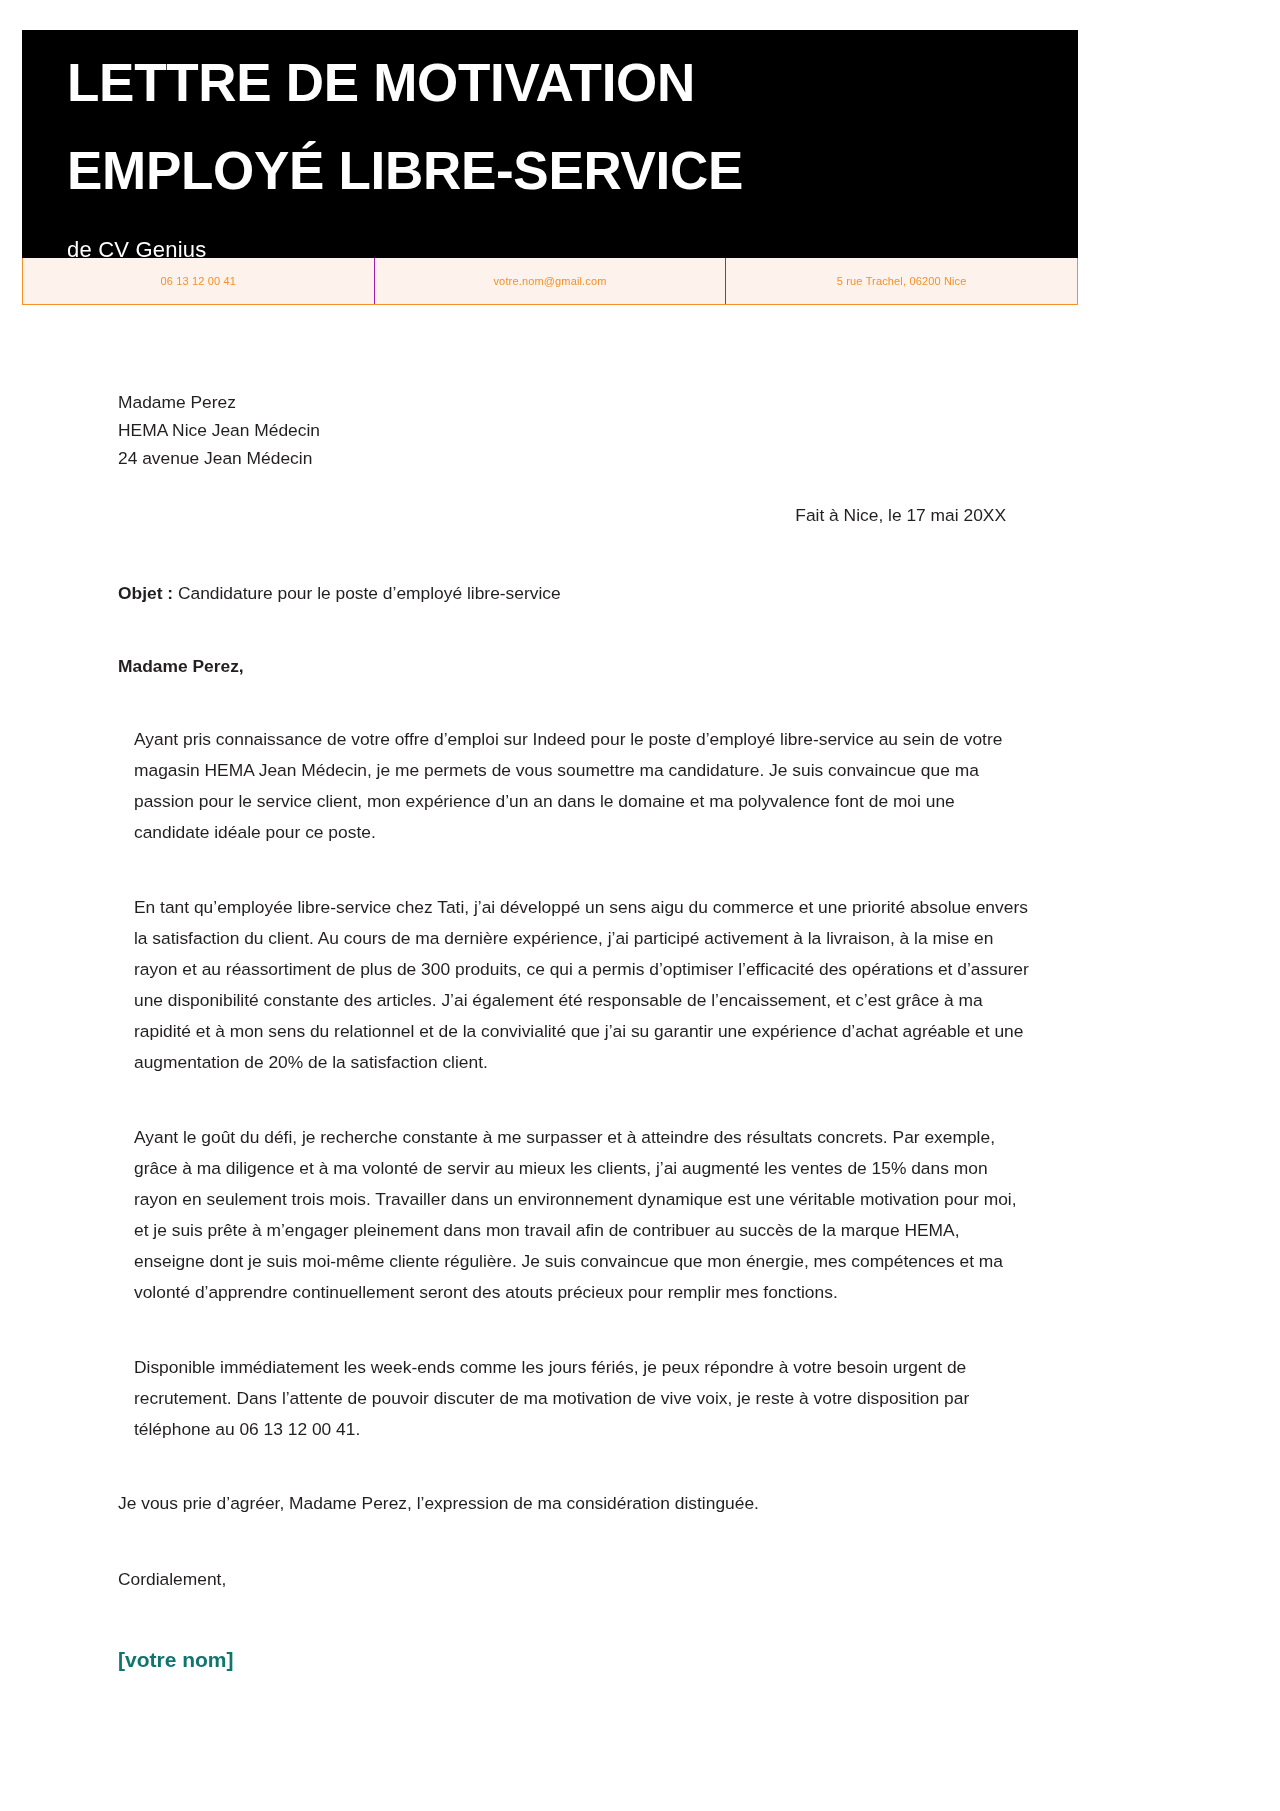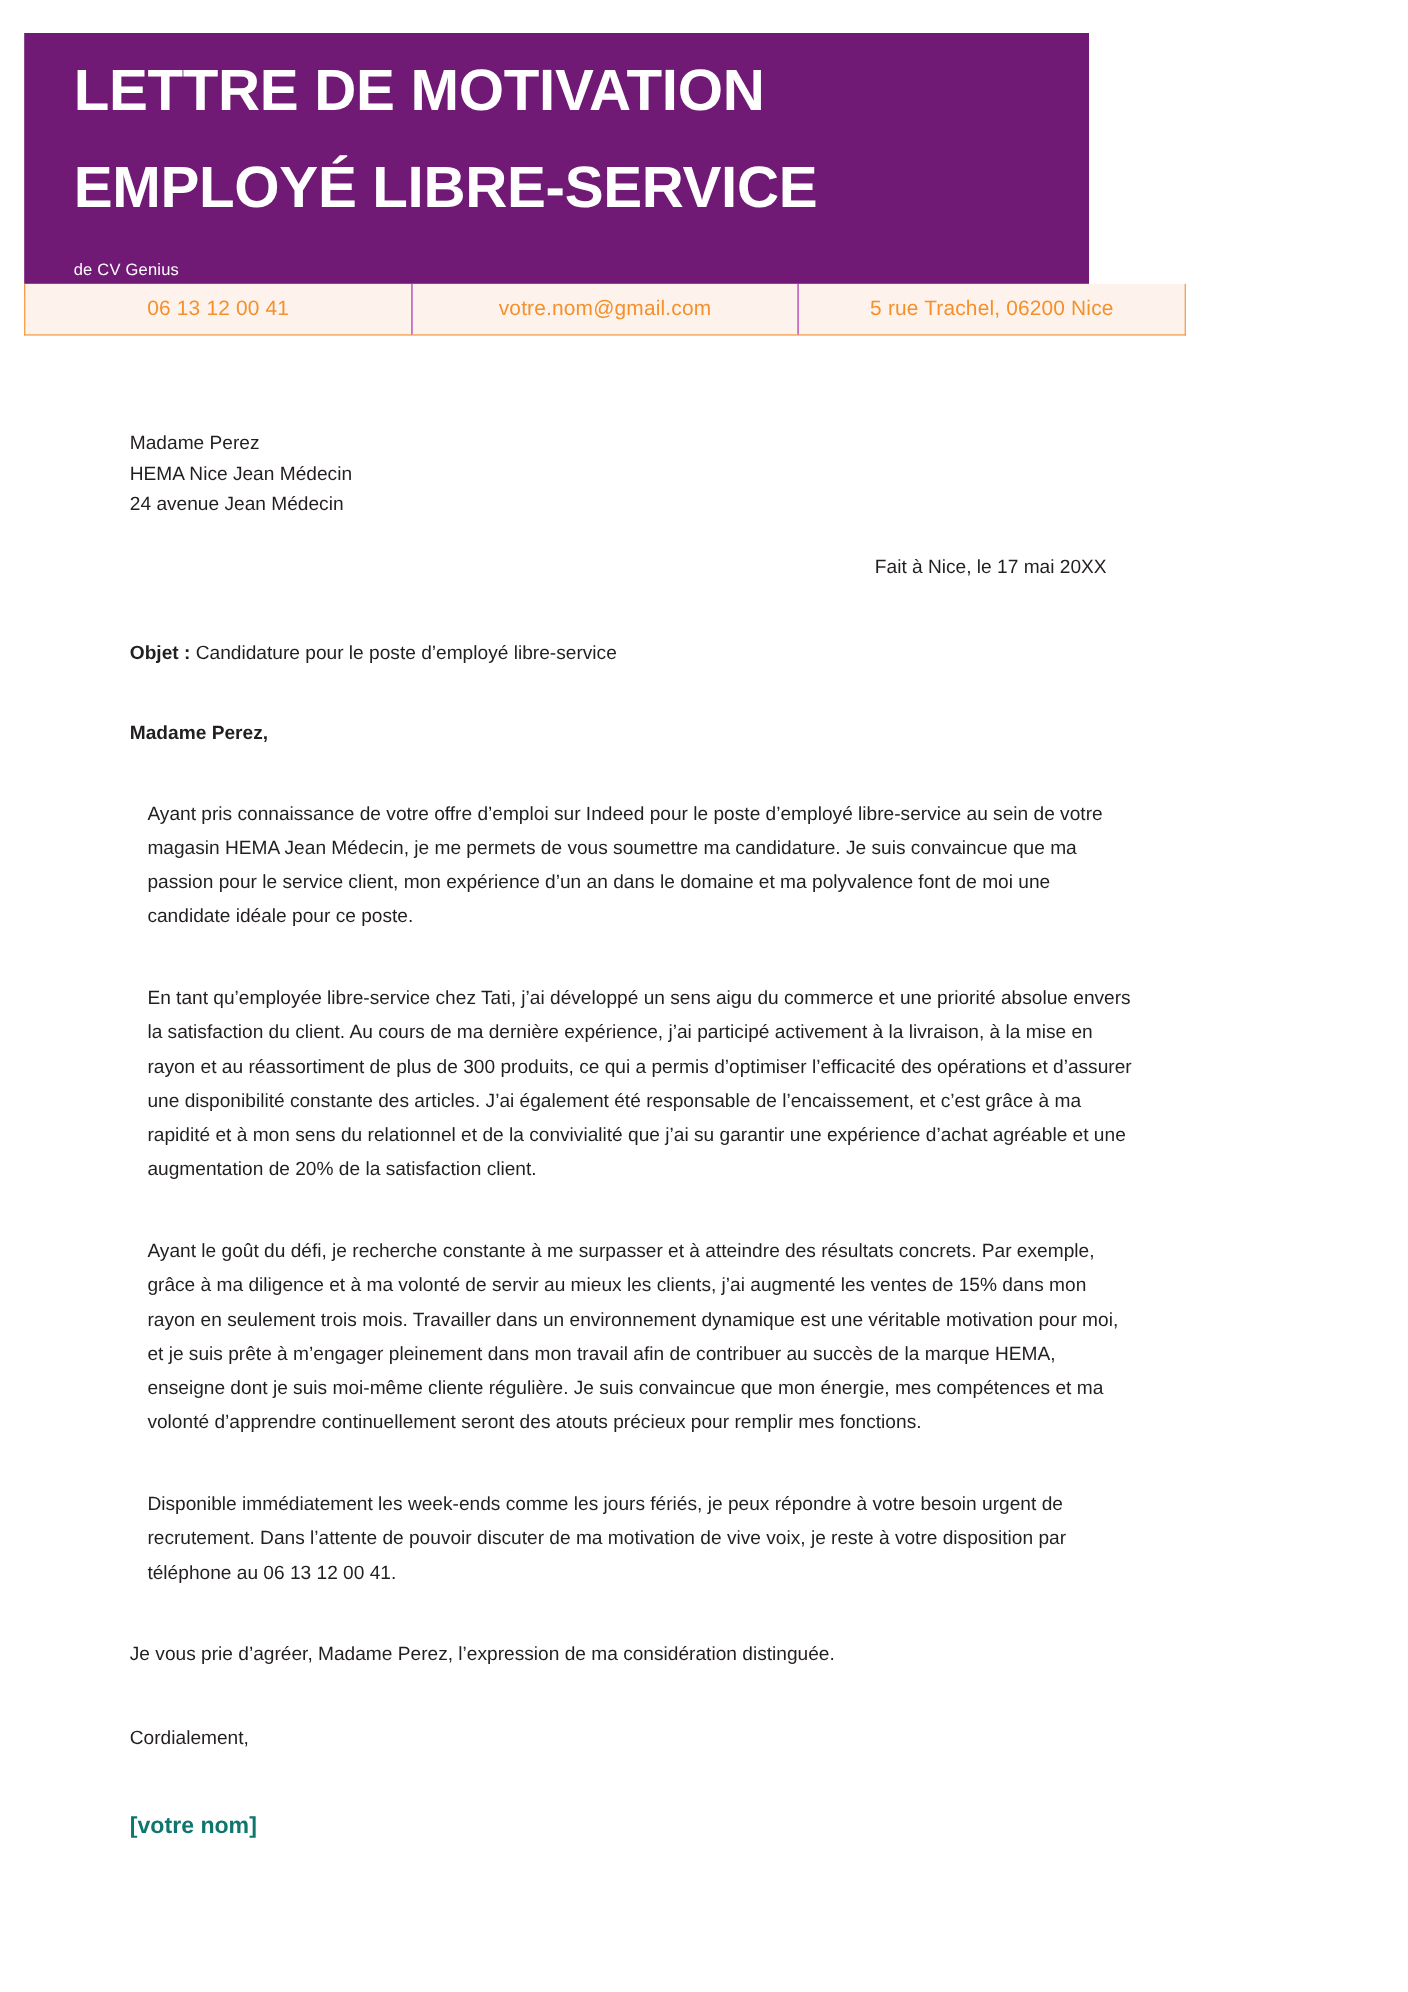--- a/index.html
+++ b/index.html
@@ -20,41 +20,41 @@
     background: #ffffff;
     overflow: hidden;
     box-sizing: border-box;
   }
 
   
   .header-band {
     position: absolute;
     left: 22px;
     top: 30px;
-    width: 968px;
-    background: #701a75;
+    width: 1056px;
+    background: #000000;
     padding: 26px 0 14px 0;
     box-sizing: border-box;
   }
   .header-title {
     color: #ffffff;
     font-size: 53px;
     line-height: 1.0;
     font-weight: 700;
     letter-spacing: -0.3px;
     padding: 0 0 0 45px;
     margin: 0;
     white-space: nowrap;
   }
   .header-title.line2 {
     margin-top: 35px;
   }
   .header-subtitle {
     color: #ffffff;
-    font-size: 15px;
+    font-size: 22px;
     font-weight: 400;
     padding: 0 0 0 45px;
     margin: 40px 0 0 0;
     letter-spacing: 0.2px;
   }
 
   
   .contact-strip {
     position: absolute;
     left: 22px;
@@ -66,21 +66,21 @@
     border: 1px solid #f5902b;
     border-top: none;
     box-sizing: border-box;
   }
   .contact-cell {
     flex: 1;
     display: flex;
     align-items: center;
     justify-content: center;
     color: #f5902b;
-    font-size: 19px;
+    font-size: 11px;
     letter-spacing: 0.15px;
     box-sizing: border-box;
   }
   .contact-cell + .contact-cell {
     border-left: 1px solid #a21caf;
   }
 
   
   .letter-body {
     position: absolute;

